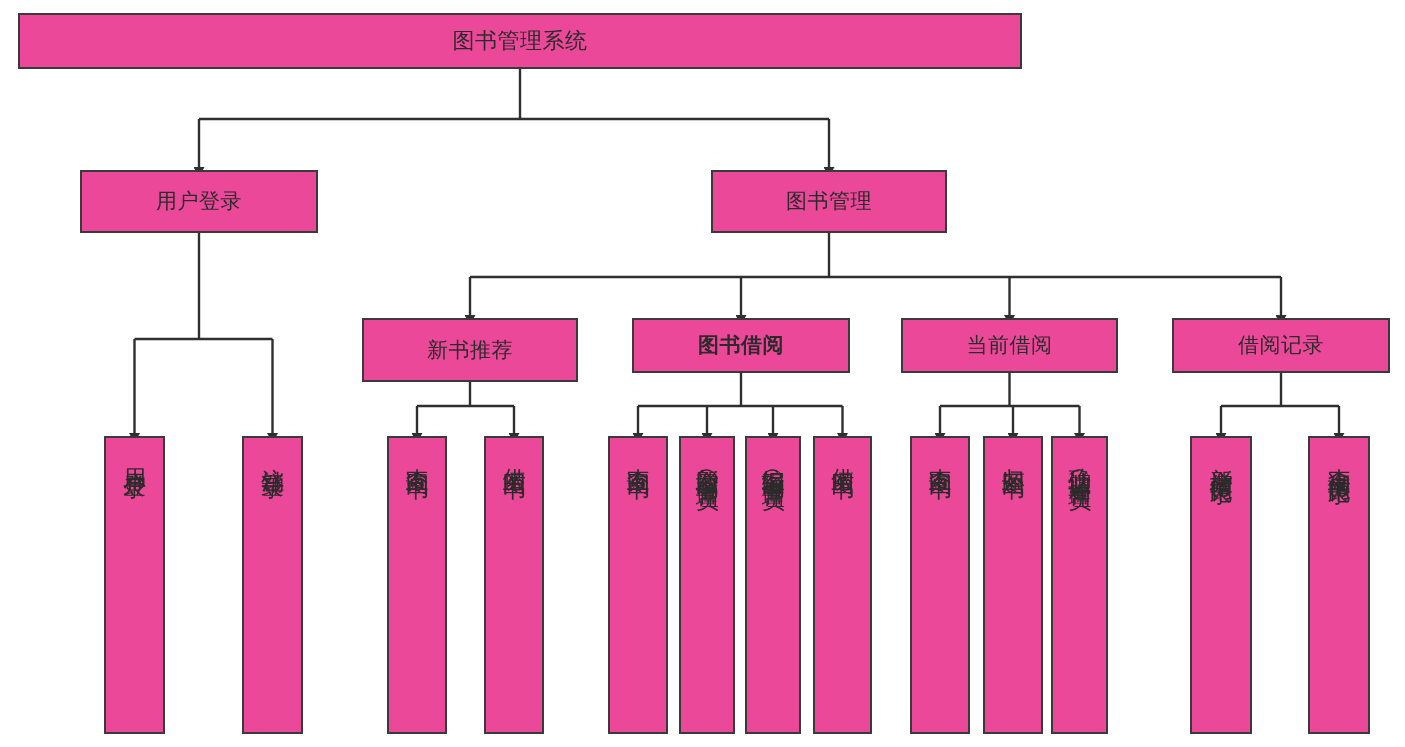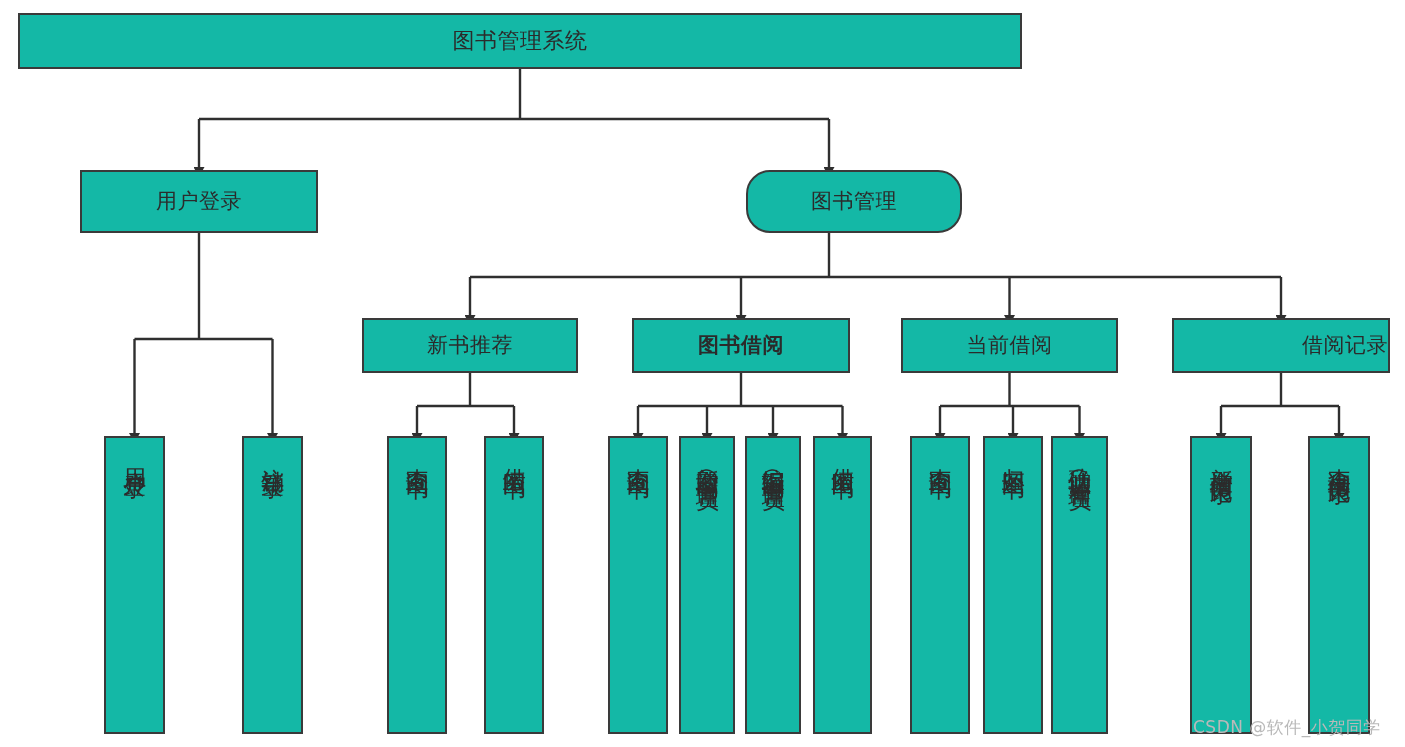--- a/index.html
+++ b/index.html
@@ -20,21 +20,21 @@
     position: absolute;
     left: 0;
     top: 0;
     width: 1405px;
     height: 747px;
     pointer-events: none;
   }
   .node {
     position: absolute;
     box-sizing: border-box;
-    background: #14b8a6;
+    background: #ec4899;
     border: 2px solid #3a3a3a;
     display: flex;
     align-items: center;
     justify-content: center;
     color: #262626;
   }
   .node .label {
     display: block;
     text-align: center;
     line-height: 1.28;
@@ -118,33 +118,33 @@
         <path d="M1339,406 L1339,434" marker-end="url(#arrow)"></path>
       </g>
   </svg>
   <div id="nodes-layer">
       <div class="node horiz root" style="left: 18px; top: 13px; width: 1004px; height: 56px;">
         <span class="label">图书管理系统</span>
       </div>
       <div class="node horiz" style="left: 80px; top: 170px; width: 238px; height: 63px;">
         <span class="label">用户登录</span>
       </div>
-      <div class="node horiz" style="left: 746px; top: 170px; width: 216px; height: 63px; border-radius: 24px;">
+      <div class="node horiz" style="left: 711px; top: 170px; width: 236px; height: 63px;">
         <span class="label">图书管理</span>
       </div>
-      <div class="node horiz" style="left: 362px; top: 318px; width: 216px; height: 55px;">
+      <div class="node horiz" style="left: 362px; top: 318px; width: 216px; height: 64px;">
         <span class="label">新书推荐</span>
       </div>
       <div class="node horiz" style="left: 632px; top: 318px; width: 218px; height: 55px; font-weight: bold;">
         <span class="label">图书借阅</span>
       </div>
       <div class="node horiz" style="left: 901px; top: 318px; width: 217px; height: 55px; justify-content: center;">
         <span class="label">当前借阅</span>
       </div>
-      <div class="node horiz" style="left: 1172px; top: 318px; width: 218px; height: 55px; justify-content: flex-end;">
+      <div class="node horiz" style="left: 1172px; top: 318px; width: 218px; height: 55px;">
         <span class="label">借阅记录</span>
       </div>
       <div class="node vert" style="left: 104px; top: 436px; width: 61px; height: 298px;">
         <span class="label">用户登录</span>
       </div>
       <div class="node vert" style="left: 242px; top: 436px; width: 61px; height: 298px;">
         <span class="label">注销登录</span>
       </div>
       <div class="node vert" style="left: 387px; top: 436px; width: 60px; height: 298px;">
         <span class="label">查询图书</span>
@@ -173,14 +173,13 @@
       <div class="node vert" style="left: 1051px; top: 436px; width: 57px; height: 298px;">
         <span class="label">确认归还（管理员）</span>
       </div>
       <div class="node vert" style="left: 1190px; top: 436px; width: 62px; height: 298px;">
         <span class="label">新增借阅记录</span>
       </div>
       <div class="node vert" style="left: 1308px; top: 436px; width: 62px; height: 298px;">
         <span class="label">查询借阅记录</span>
       </div>
     </div>
-  <div class="watermark" style="left:1193px; top:716px;">CSDN @软件_小贺同学</div>
 </div>
 
 </body></html>

